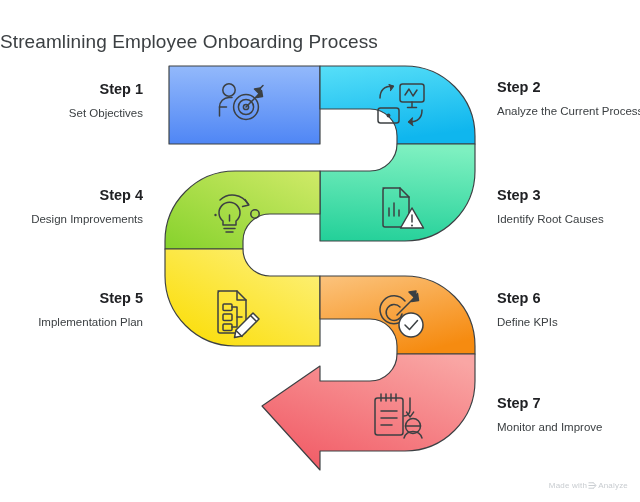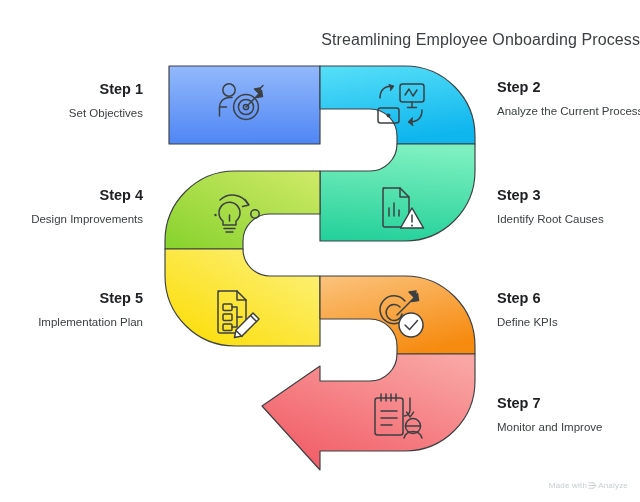--- a/index.html
+++ b/index.html
@@ -6,22 +6,22 @@
   body{
     width:640px;height:502px;
     background:#ffffff;
     font-family:"Liberation Sans", sans-serif;
     color:#3c4043;
     overflow:hidden;
     position:relative;
   }
   #title{
     position:absolute;top:31px;left:0;width:640px;
-    text-align:right;
-    font-size:16px;
+    text-align:left;
+    font-size:19px;
     font-weight:400;
     color:#3c4043;
     letter-spacing:.1px;
   }
   #diagram{position:absolute;top:0;left:0;width:640px;height:502px;}
   .lbl{position:absolute;}
   .lbl .st{font-size:14.5px;font-weight:700;color:#202124;line-height:1.25;}
   .lbl .ds{font-size:11.5px;font-weight:400;color:#3c4043;line-height:1.45;margin-top:7px;}
   .lbl.left{right:497px;text-align:right;width:175px;}
   .lbl.right{left:497px;text-align:left;width:150px;}

